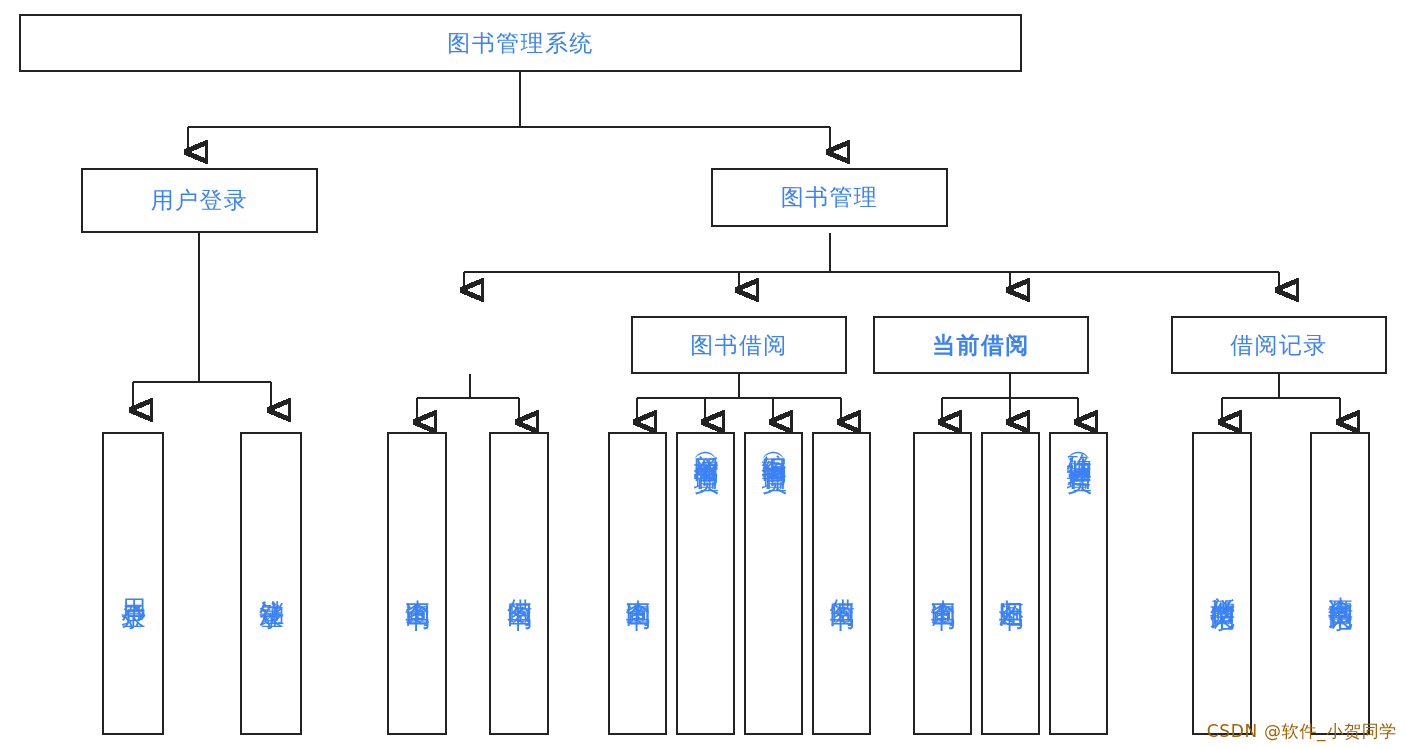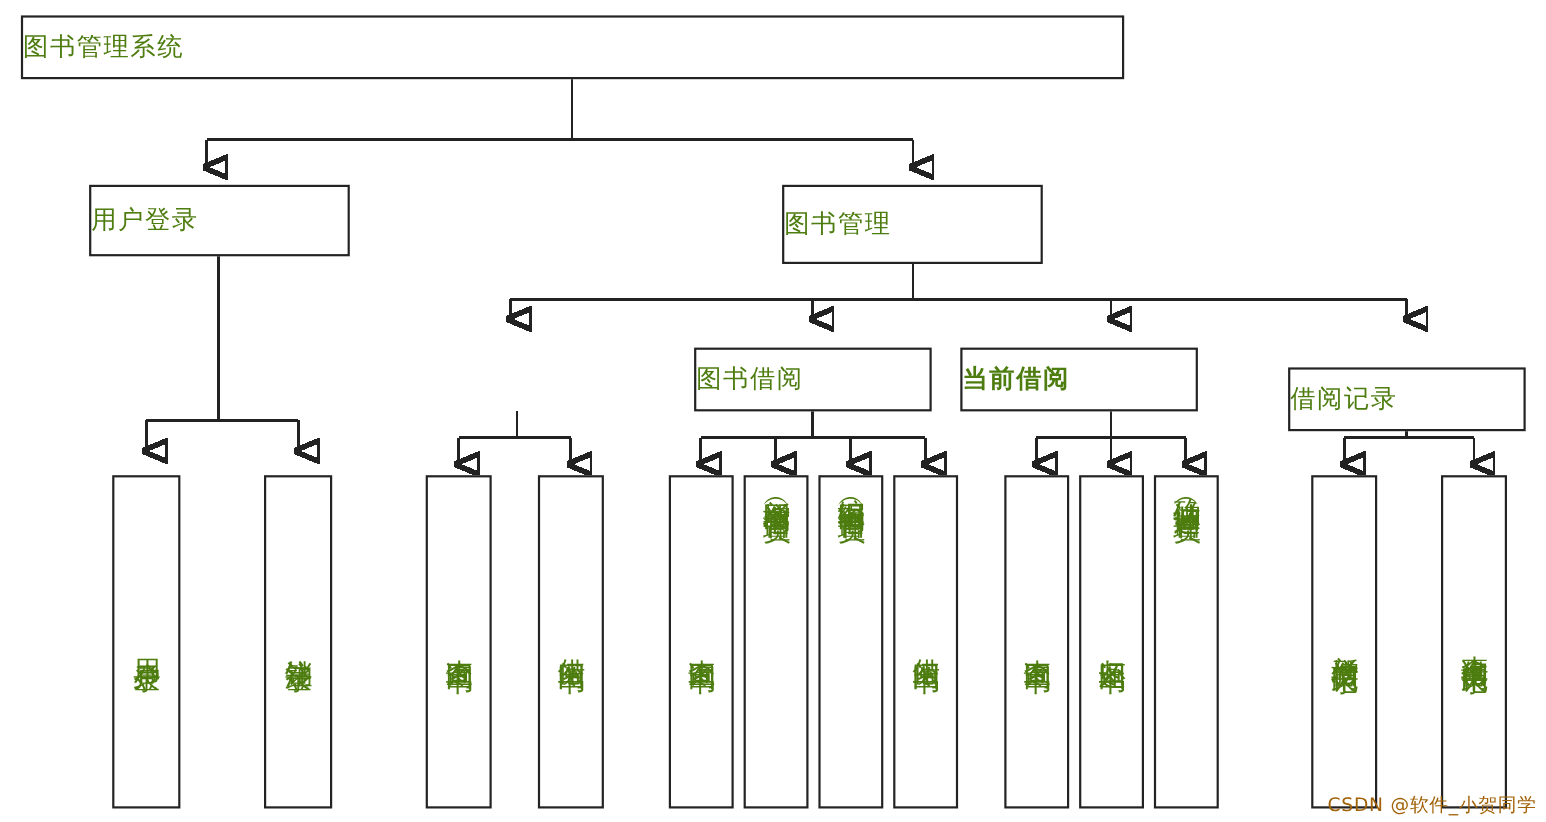--- a/index.html
+++ b/index.html
@@ -34,21 +34,22 @@
     shape-rendering: crispEdges;
   }
   
   .node {
     position: absolute;
     box-sizing: border-box;
     background: #ffffff;
     border: 2.6px solid #232323;
     display: flex;
     align-items: center;
-    color: #4d7c0f;
+    justify-content: center;
+    color: #3b82f6;
     text-align: center;
   }
   .node .lbl {
     display: block;
     line-height: 1.22;
     letter-spacing: 0.06em;
   }
   
   .h-node .lbl {
     font-size: 23px;
@@ -141,34 +142,34 @@
   </svg>
 
   <div class="node h-node root" style="left:19px; top:14px; width:1003px; height:58px;">
     <span class="lbl">图书管理系统</span>
   </div>
 
   <div class="node h-node" style="left:81px; top:168px; width:237px; height:65px;">
     <span class="lbl">用户登录</span>
   </div>
 
-  <div class="node h-node" style="left:711px; top:168px; width:237px; height:72px;">
+  <div class="node h-node" style="left:711px; top:168px; width:237px; height:59px;">
     <span class="lbl">图书管理</span>
   </div>
 
 
   <div class="node h-node" style="left:631px; top:316px; width:216px; height:58px;">
     <span class="lbl">图书借阅</span>
   </div>
 
   <div class="node h-node" style="left:873px; top:316px; width:216px; height:58px;font-weight:bold;">
     <span class="lbl">当前借阅</span>
   </div>
 
-  <div class="node h-node" style="left:1171px; top:334px; width:216px; height:58px;">
+  <div class="node h-node" style="left:1171px; top:316px; width:216px; height:58px;">
     <span class="lbl">借阅记录</span>
   </div>
 
   <div class="node v-node mid" style="left:102px; top:432px; width:62px; height:303px;">
     <span class="lbl">用户登录</span>
   </div>
 
   <div class="node v-node mid" style="left:240px; top:432px; width:62px; height:303px;">
     <span class="lbl">注销登录</span>
   </div>

